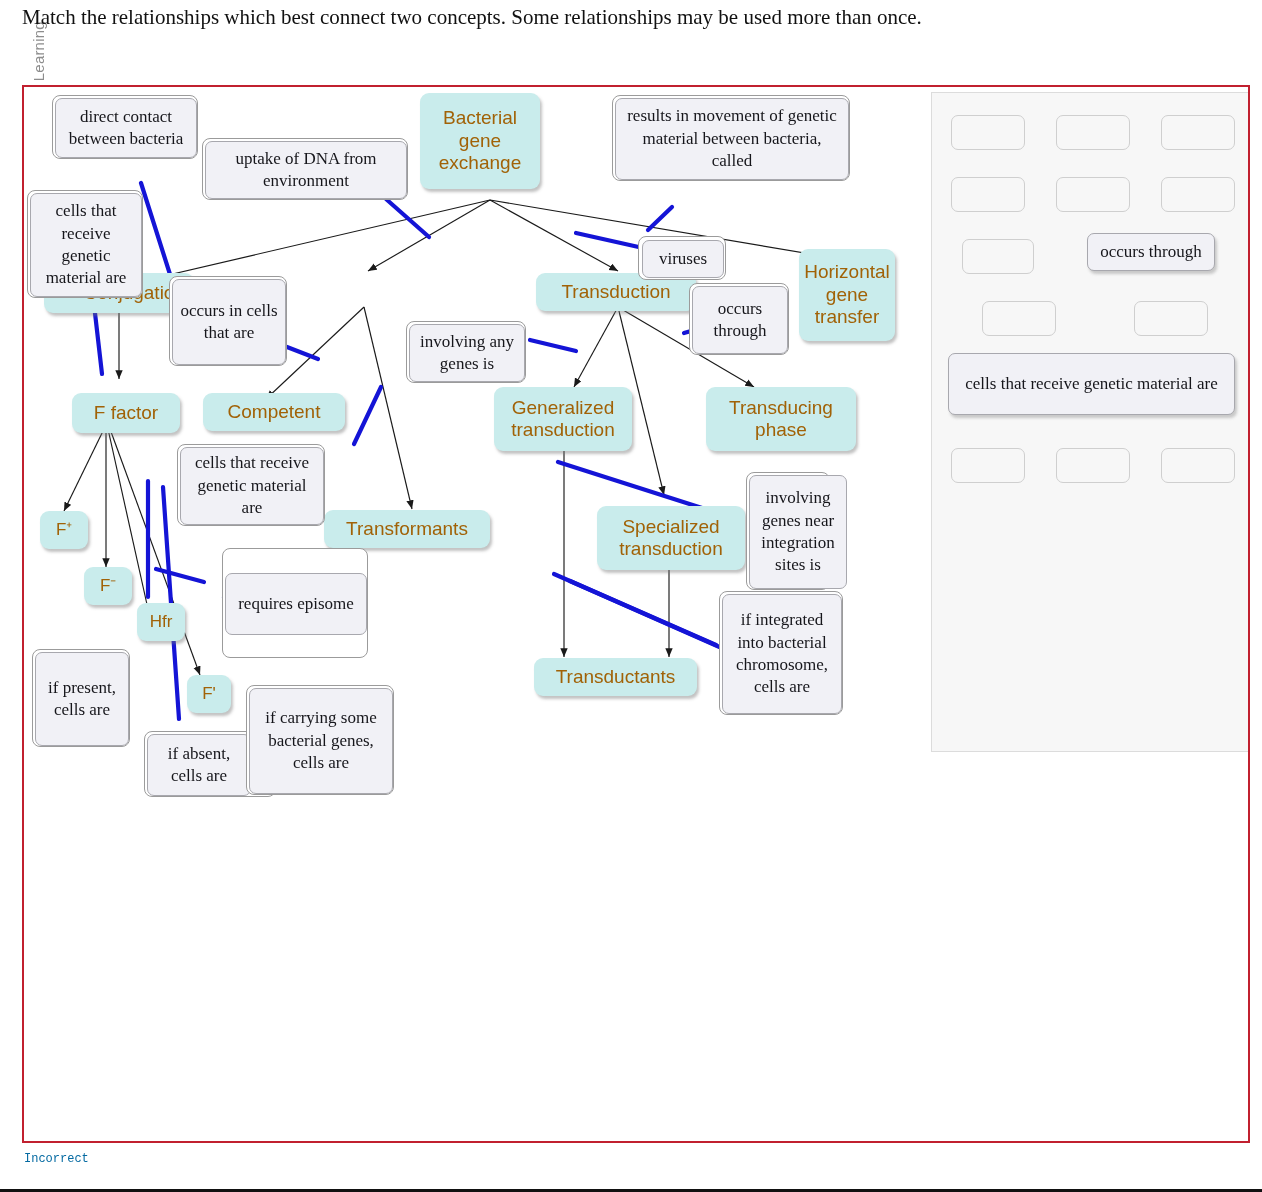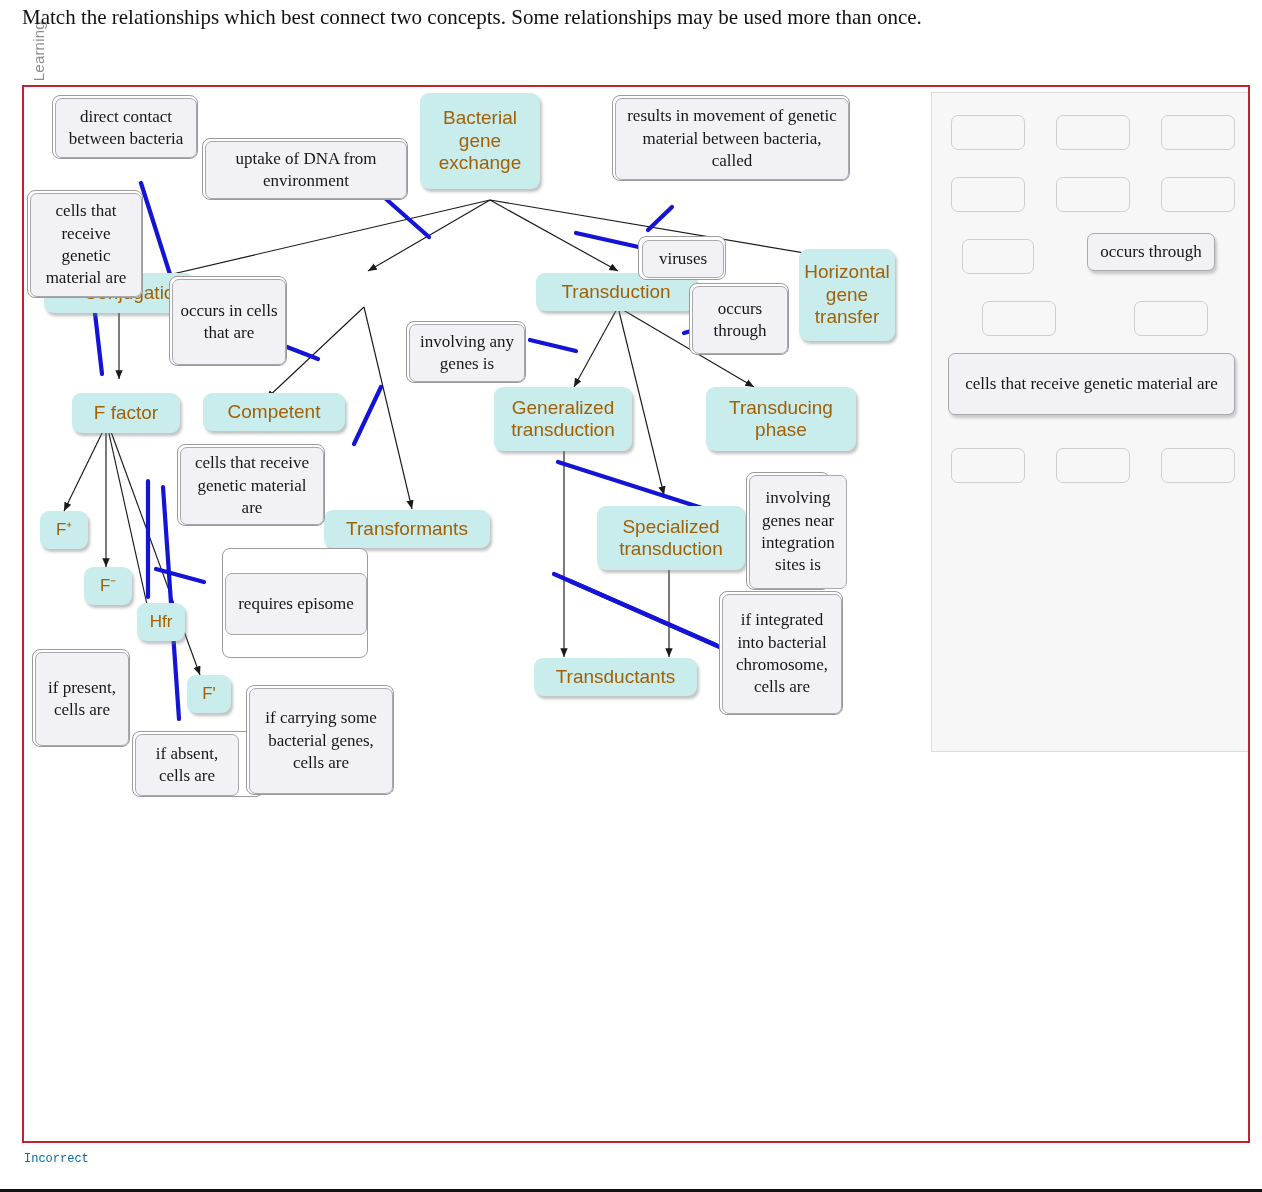--- a/index.html
+++ b/index.html
@@ -336,21 +336,21 @@
         <span>requires episome</span>
       </div>
     </div>
 
     <div class="zone" style="left:8px;top:562px;width:98px;height:98px;">
       <div class="tile inner" style="left:2px;top:2px;width:94px;height:94px;position:absolute;">
         <span>if present, cells are</span>
       </div>
     </div>
 
-    <div class="zone" style="left:108px;top:644px;width:132px;height:66px;">
+    <div class="zone" style="left:120px;top:644px;width:132px;height:66px;">
       <div class="tile inner" style="left:2px;top:2px;width:104px;height:62px;position:absolute;">
         <span>if absent, cells are</span>
       </div>
     </div>
 
     <div class="zone" style="left:222px;top:598px;width:148px;height:110px;">
       <div class="tile inner" style="left:2px;top:2px;width:144px;height:106px;position:absolute;">
         <span>if carrying some bacterial genes, cells are</span>
       </div>
     </div>

